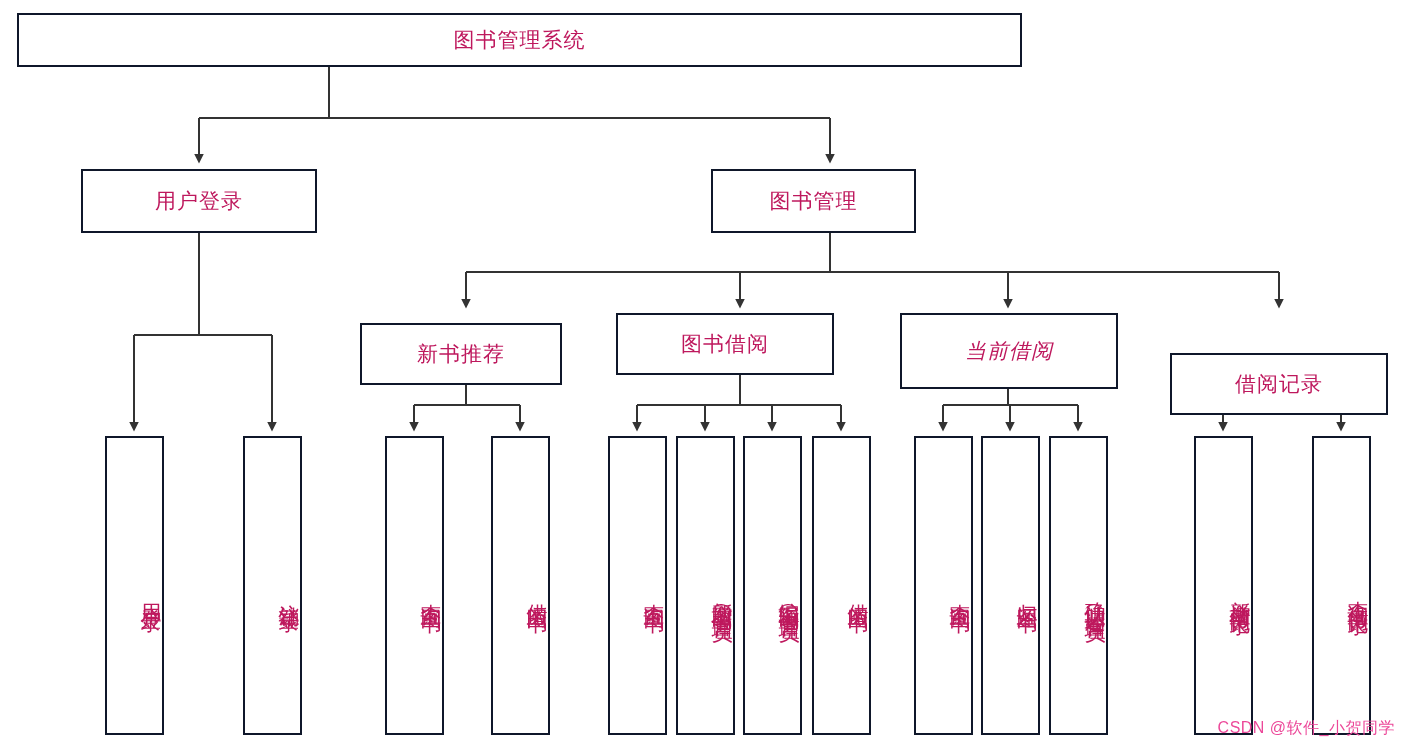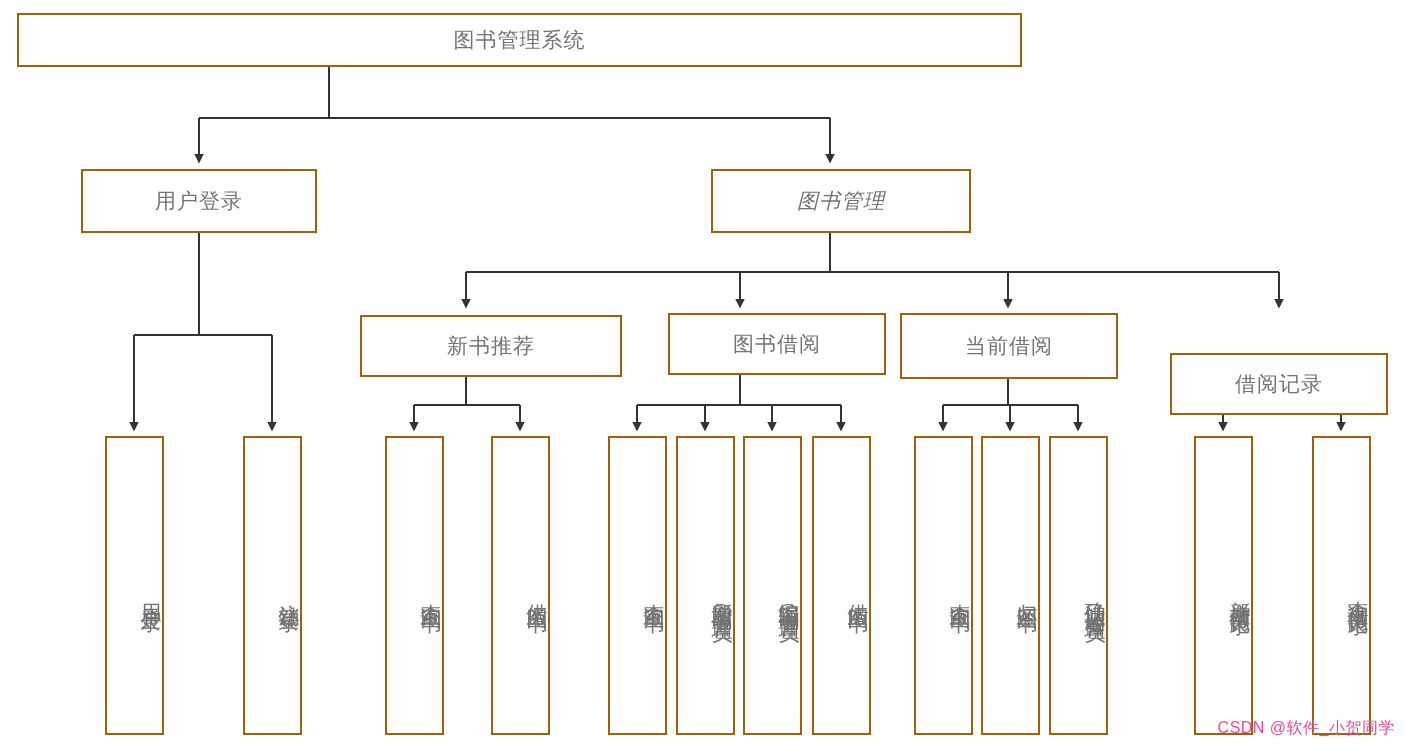--- a/index.html
+++ b/index.html
@@ -4,24 +4,24 @@
 <style>
   html,body{margin:0;padding:0;background:#ffffff;}
   body{
     font-family:"Liberation Sans","DejaVu Sans",sans-serif;
     width:1405px;height:747px;position:relative;overflow:hidden;
   }
   #canvas{position:absolute;left:0;top:0;width:1405px;height:747px;}
   .node{
     position:absolute;
     box-sizing:border-box;
-    border:2px solid #a16207;
+    border:2px solid #0f172a;
     background:#ffffff;
     display:flex;align-items:center;justify-content:center;
-    color:#737373;
+    color:#be185d;
   }
   .node.h{
     font-size:21px;
     letter-spacing:1px;
   }
   .node.v{
     writing-mode:vertical-rl;
     text-orientation:upright;
     font-size:21px;
     letter-spacing:3px;
@@ -91,27 +91,27 @@
   <path class="lk" d="M1279,375 L1279,405"></path>
   <path class="lk" d="M1223,405 L1341,405"></path>
   <path class="lk" d="M1223,405 L1223,423" marker-end="url(#arr)"></path>
   <path class="lk" d="M1341,405 L1341,423" marker-end="url(#arr)"></path>
 </svg>
 
 <div class="node h" style="left:17px;top:13px;width:1005px;height:54px;">图书管理系统</div>
 
 <div class="node h" style="left:81px;top:169px;width:236px;height:64px;">用户登录</div>
 
-<div class="node h" style="left:711px;top:169px;width:260px;height:64px;font-style:italic;">图书管理</div>
+<div class="node h" style="left:711px;top:169px;width:205px;height:64px;">图书管理</div>
 
-<div class="node h" style="left:360px;top:315px;width:262px;height:62px;">新书推荐</div>
+<div class="node h" style="left:360px;top:323px;width:202px;height:62px;">新书推荐</div>
 
-<div class="node h" style="left:668px;top:313px;width:218px;height:62px;">图书借阅</div>
+<div class="node h" style="left:616px;top:313px;width:218px;height:62px;">图书借阅</div>
 
-<div class="node h" style="left:900px;top:313px;width:218px;height:66px;">当前借阅</div>
+<div class="node h" style="left:900px;top:313px;width:218px;height:76px;font-style:italic;">当前借阅</div>
 
 <div class="node h" style="left:1170px;top:313px;width:218px;height:62px;margin-top:40px;">借阅记录</div>
 
 <div class="node v" style="left:105px;top:436px;width:59px;height:299px;">用户登录</div>
 <div class="node v" style="left:243px;top:436px;width:59px;height:299px;">注销登录</div>
 
 <div class="node v" style="left:385px;top:436px;width:59px;height:299px;">查询图书</div>
 <div class="node v" style="left:491px;top:436px;width:59px;height:299px;">借阅图书</div>
 
 <div class="node v" style="left:608px;top:436px;width:59px;height:299px;">查询图书</div>

